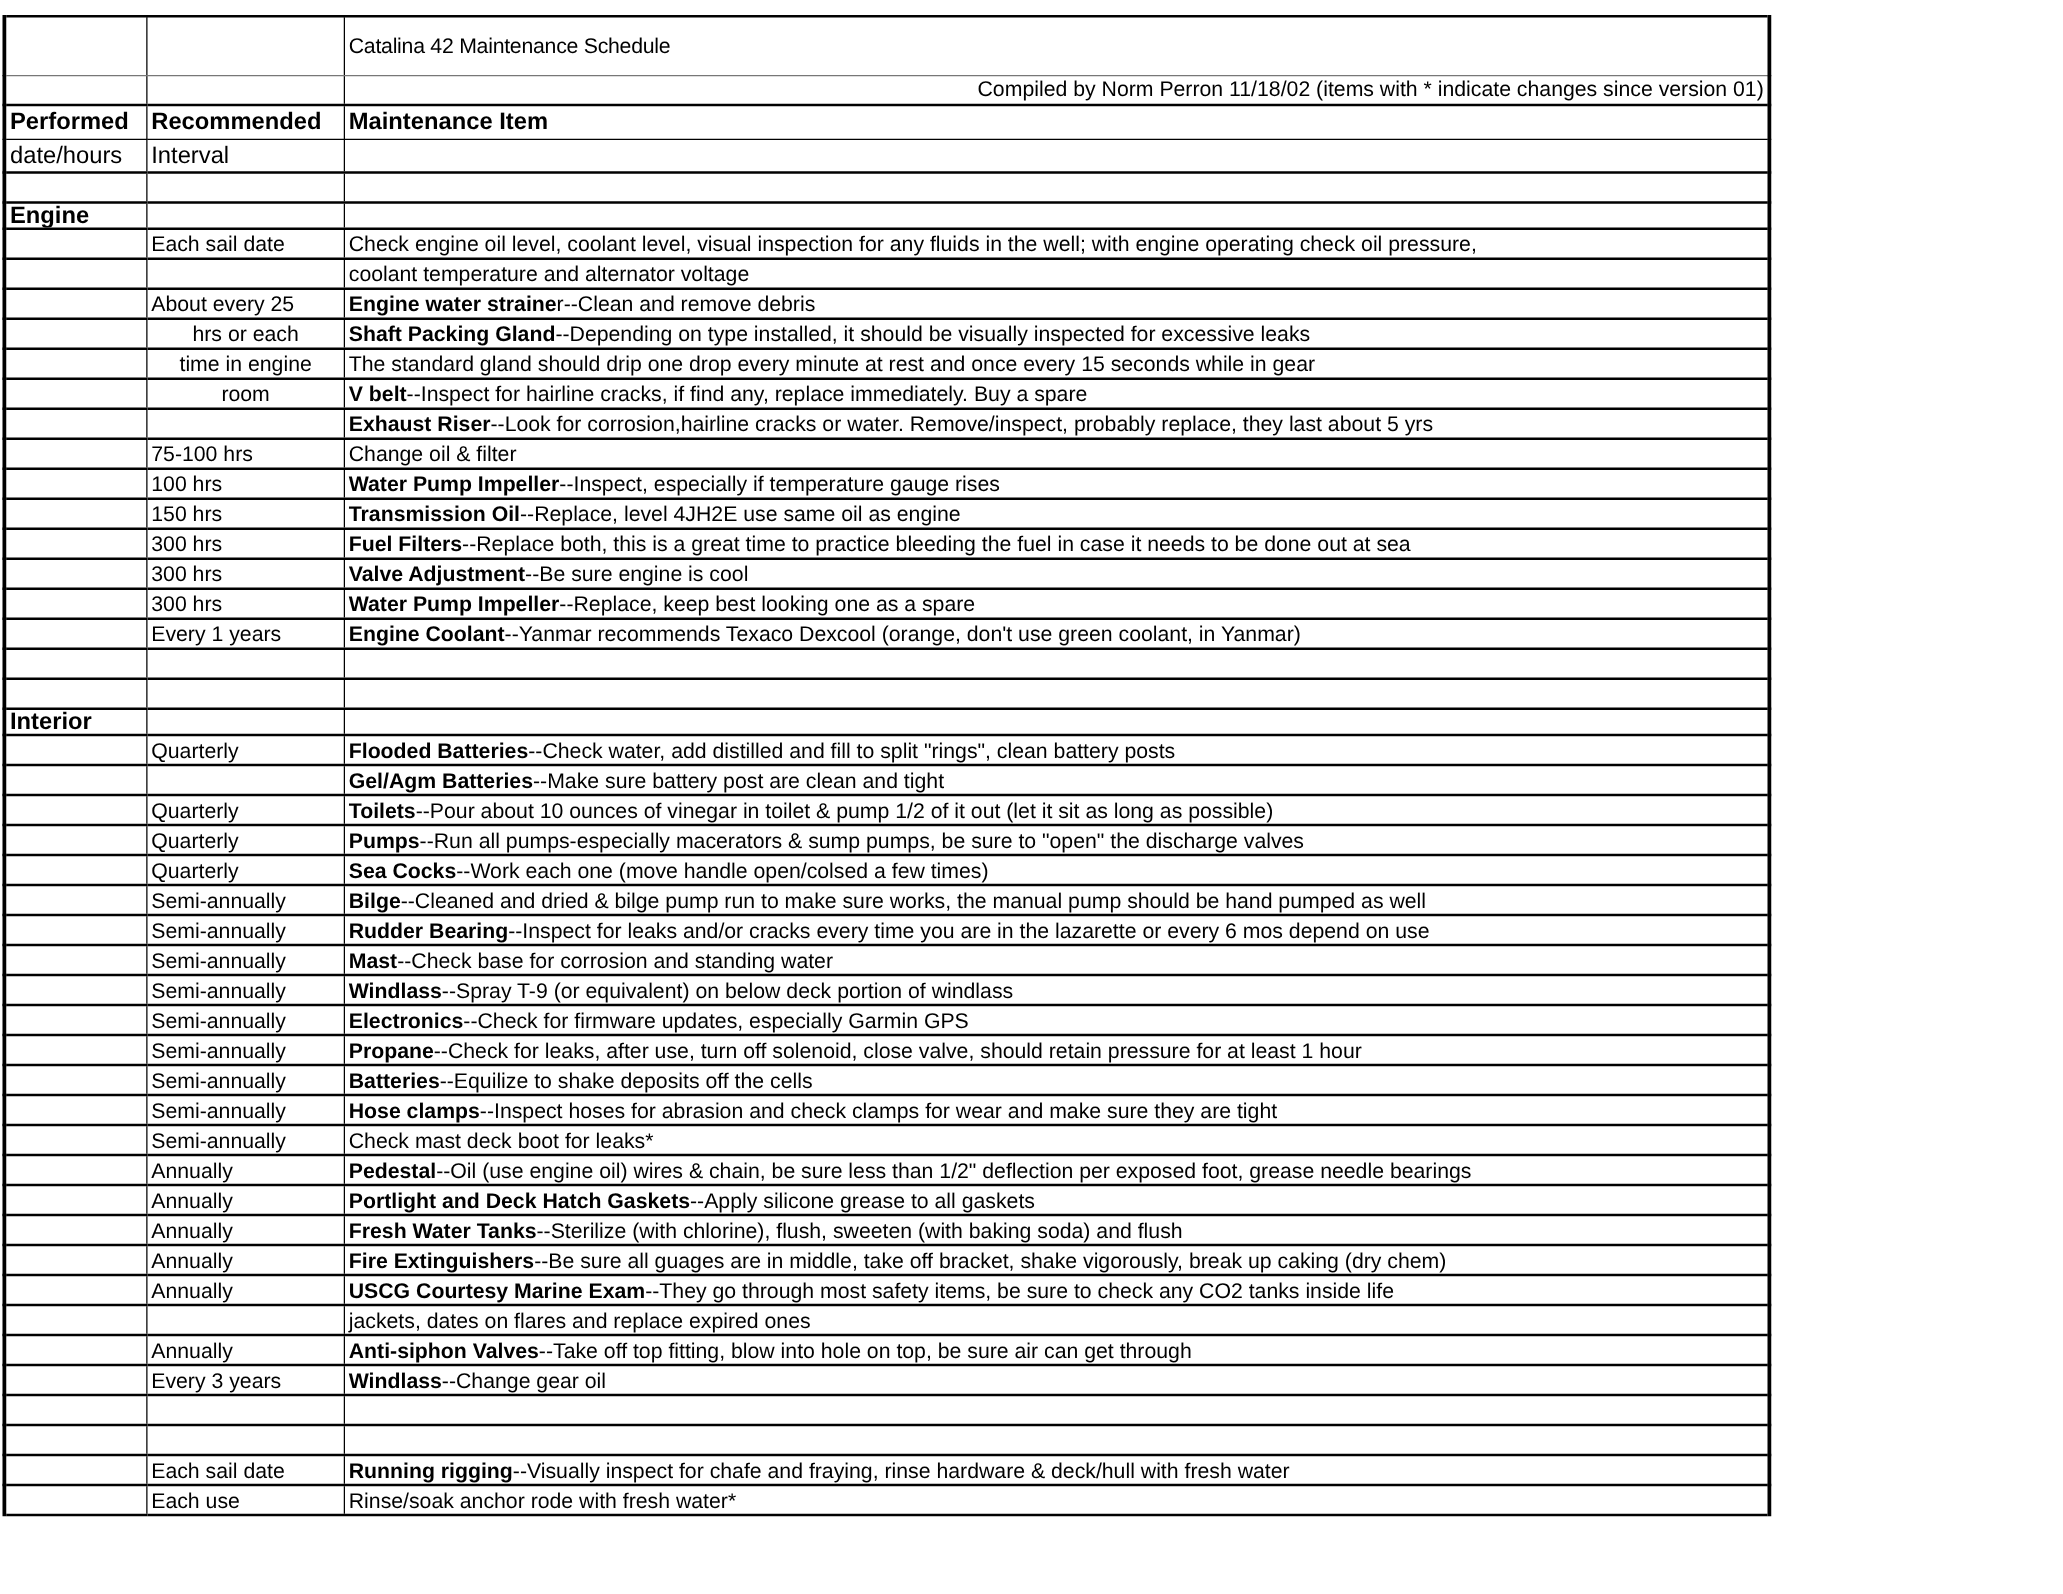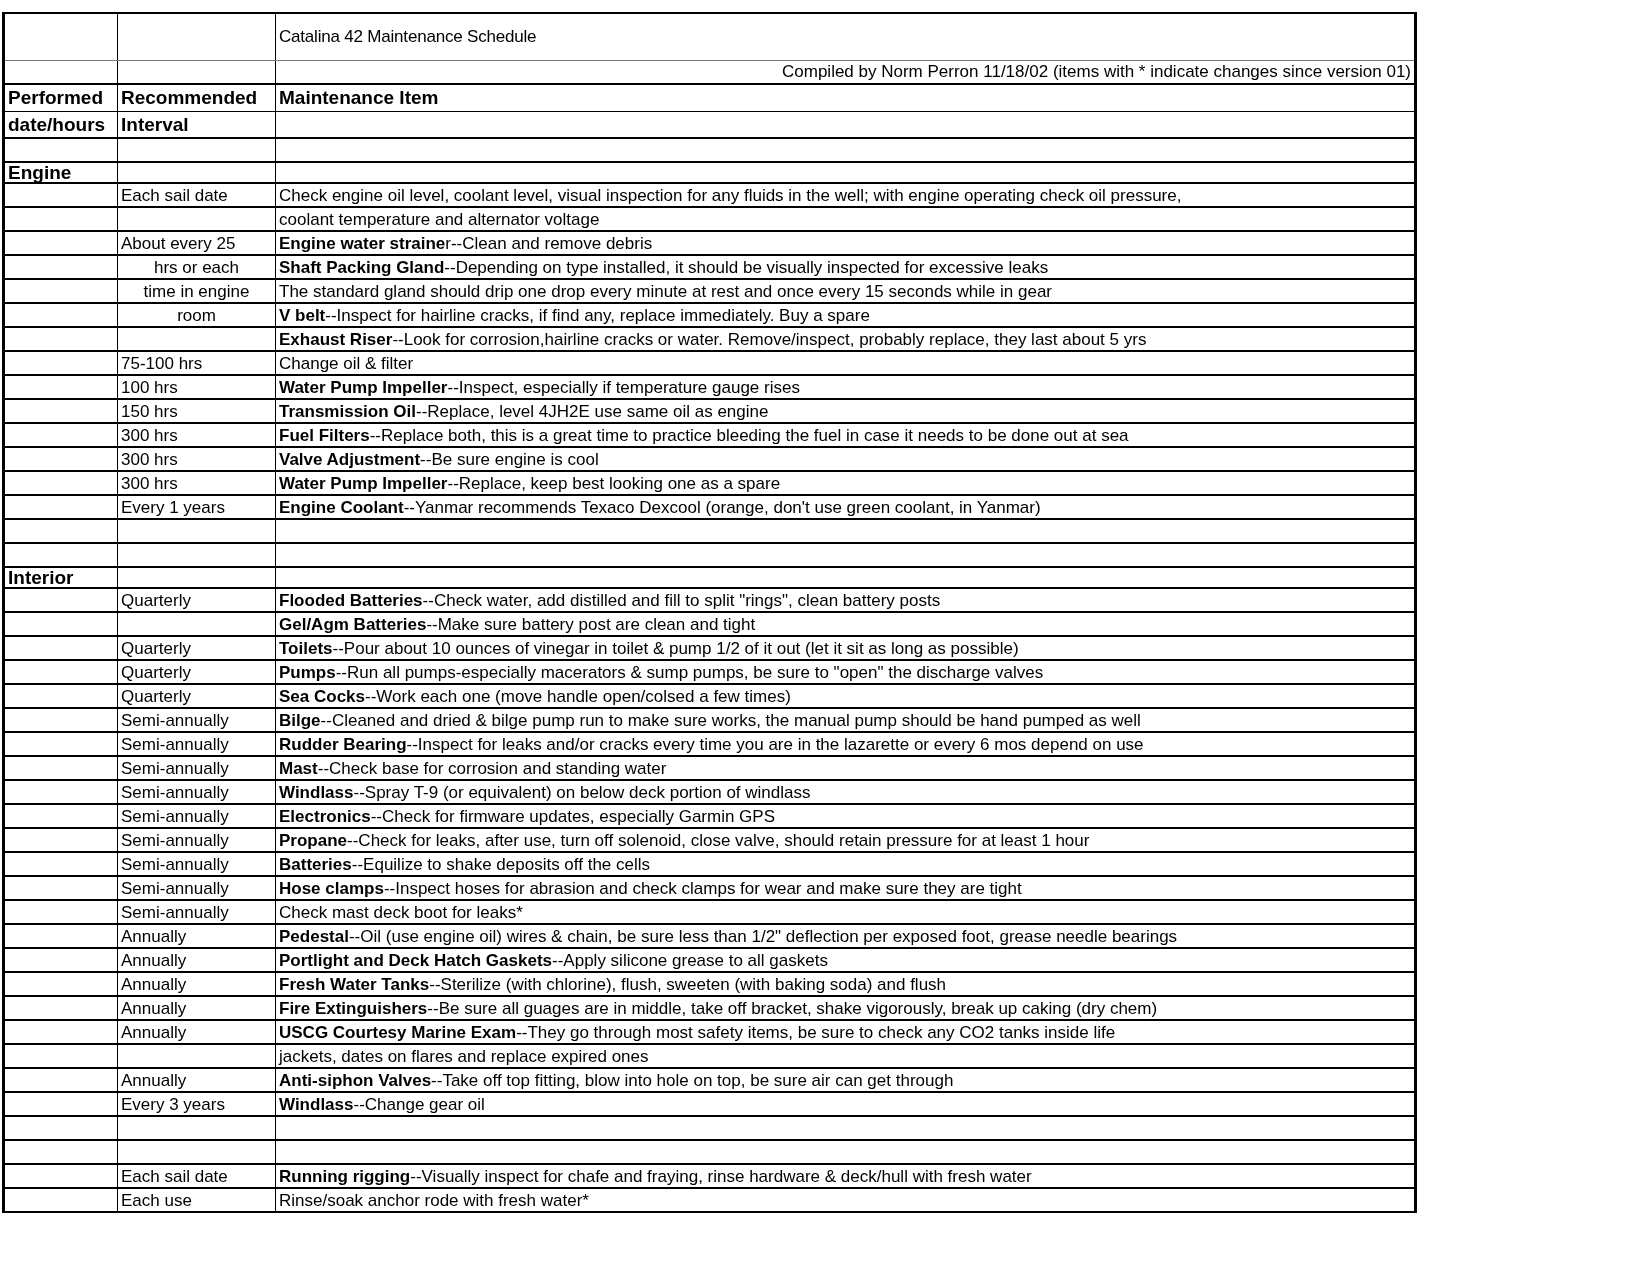--- a/index.html
+++ b/index.html
@@ -83,21 +83,21 @@
 
   
   tr.r-head td {
     font-weight: bold;
     font-size: 19px;
     height: 27px;
     border-top: 2px solid #000;
     border-bottom: 1px solid #000;
   }
   tr.r-head2 td {
-    font-weight: bold;
+    font-weight: normal;
     font-size: 19px;
     height: 27px;
     border-top: 1px solid #000;
     border-bottom: 2px solid #000;
   }
 
   
   tr.r-section td { height: 14px; }
   tr.r-section td.cell-performed { font-weight: bold; font-size: 19px; }
 </style>

